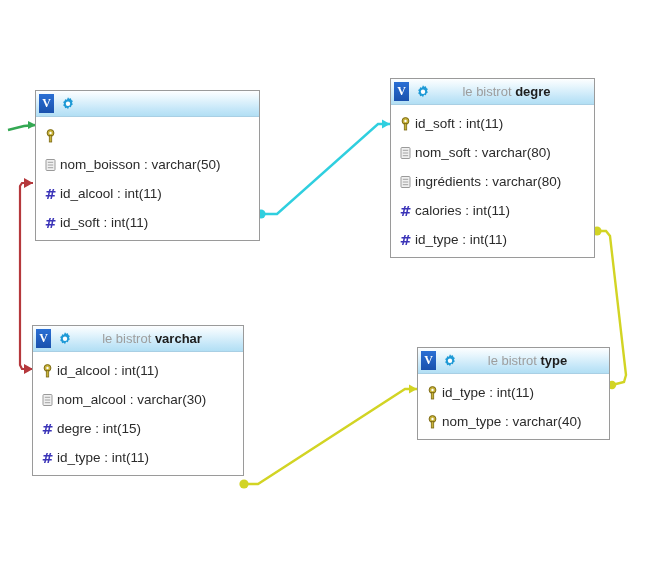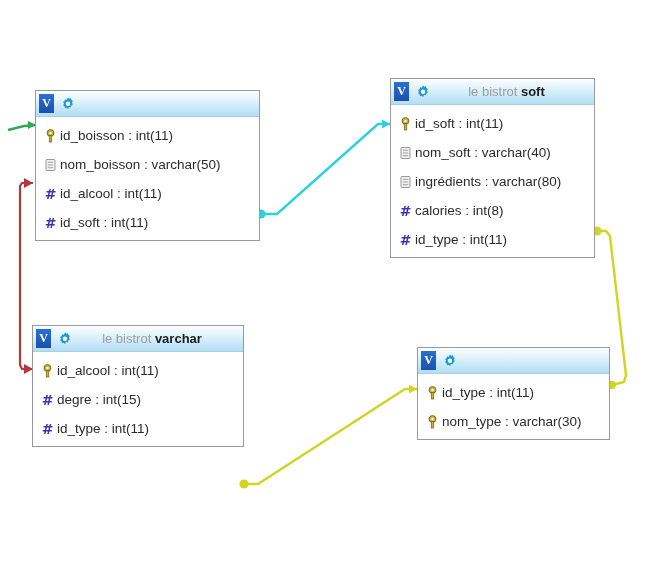--- a/index.html
+++ b/index.html
@@ -151,21 +151,20 @@
         <circle cx="8" cy="7.7" r="2.2" fill="#ffffff"></circle>
       </svg>
     </div>
     <div class="entity-body">
       <div class="field-row">
         <svg class="f-icon" viewBox="0 0 13 14">
           <circle cx="6.5" cy="4" r="3.4" fill="#c8b33a" stroke="#7d6a14" stroke-width="1"></circle>
           <circle cx="6.5" cy="4" r="1.2" fill="#ffffff"></circle>
           <rect x="5.3" y="6.4" width="2.4" height="6.6" fill="#c8b33a" stroke="#7d6a14" stroke-width="0.8"></rect>
         </svg>
-        <span class="f-text">id_boisson : int(11)</span>
       </div>
       <div class="field-row">
         <svg class="f-icon" viewBox="0 0 13 14">
           <rect x="2" y="1.5" width="9" height="11" rx="1" fill="#f0f0f0" stroke="#9a9a9a" stroke-width="1"></rect>
           <line x1="3.8" y1="4.3" x2="9.2" y2="4.3" stroke="#9a9a9a" stroke-width="0.9"></line>
           <line x1="3.8" y1="7" x2="9.2" y2="7" stroke="#9a9a9a" stroke-width="0.9"></line>
           <line x1="3.8" y1="9.7" x2="9.2" y2="9.7" stroke="#9a9a9a" stroke-width="0.9"></line>
         </svg>
         <span class="f-text">nom_boisson : varchar(50)</span>
       </div>
@@ -182,53 +181,53 @@
 
   <div class="entity" style="left:390px; top:78px; width:205px;">
     <div class="entity-header">
       <div class="badge-v">V</div>
       <svg class="gear-icon" viewBox="0 0 16 16">
         <path fill="#1f9ad6" d="M8 1.2l1.1 1.5 1.8-.5.5 1.8 1.5 1.1-1 1.6 1 1.6-1.5 1.1-.5 1.8-1.8-.5L8 13.2l-1.1-1.5-1.8.5-.5-1.8L3.1 9.3l1-1.6-1-1.6 1.5-1.1.5-1.8 1.8.5z"></path>
         <circle cx="8" cy="7.7" r="2.2" fill="#ffffff"></circle>
       </svg>
       <div class="entity-title">
         <span>le bistrot</span>
-        <span class="tname">soft</span>
+        <span class="tname">degre</span>
       </div>
     </div>
     <div class="entity-body">
       <div class="field-row">
         <svg class="f-icon" viewBox="0 0 13 14">
           <circle cx="6.5" cy="4" r="3.4" fill="#c8b33a" stroke="#7d6a14" stroke-width="1"></circle>
           <circle cx="6.5" cy="4" r="1.2" fill="#ffffff"></circle>
           <rect x="5.3" y="6.4" width="2.4" height="6.6" fill="#c8b33a" stroke="#7d6a14" stroke-width="0.8"></rect>
         </svg>
         <span class="f-text">id_soft : int(11)</span>
       </div>
       <div class="field-row">
         <svg class="f-icon" viewBox="0 0 13 14">
           <rect x="2" y="1.5" width="9" height="11" rx="1" fill="#f0f0f0" stroke="#9a9a9a" stroke-width="1"></rect>
           <line x1="3.8" y1="4.3" x2="9.2" y2="4.3" stroke="#9a9a9a" stroke-width="0.9"></line>
           <line x1="3.8" y1="7" x2="9.2" y2="7" stroke="#9a9a9a" stroke-width="0.9"></line>
           <line x1="3.8" y1="9.7" x2="9.2" y2="9.7" stroke="#9a9a9a" stroke-width="0.9"></line>
         </svg>
-        <span class="f-text">nom_soft : varchar(40)</span>
+        <span class="f-text">nom_soft : varchar(80)</span>
       </div>
       <div class="field-row">
         <svg class="f-icon" viewBox="0 0 13 14">
           <rect x="2" y="1.5" width="9" height="11" rx="1" fill="#f0f0f0" stroke="#9a9a9a" stroke-width="1"></rect>
           <line x1="3.8" y1="4.3" x2="9.2" y2="4.3" stroke="#9a9a9a" stroke-width="0.9"></line>
           <line x1="3.8" y1="7" x2="9.2" y2="7" stroke="#9a9a9a" stroke-width="0.9"></line>
           <line x1="3.8" y1="9.7" x2="9.2" y2="9.7" stroke="#9a9a9a" stroke-width="0.9"></line>
         </svg>
         <span class="f-text">ingrédients : varchar(80)</span>
       </div>
       <div class="field-row">
         <span class="f-hash">#</span>
-        <span class="f-text">calories : int(8)</span>
+        <span class="f-text">calories : int(11)</span>
       </div>
       <div class="field-row">
         <span class="f-hash">#</span>
         <span class="f-text">id_type : int(11)</span>
       </div>
     </div>
   </div>
 
   <div class="entity" style="left:32px; top:325px; width:212px;">
     <div class="entity-header">
@@ -245,51 +244,64 @@
     <div class="entity-body">
       <div class="field-row">
         <svg class="f-icon" viewBox="0 0 13 14">
           <circle cx="6.5" cy="4" r="3.4" fill="#c8b33a" stroke="#7d6a14" stroke-width="1"></circle>
           <circle cx="6.5" cy="4" r="1.2" fill="#ffffff"></circle>
           <rect x="5.3" y="6.4" width="2.4" height="6.6" fill="#c8b33a" stroke="#7d6a14" stroke-width="0.8"></rect>
         </svg>
         <span class="f-text">id_alcool : int(11)</span>
       </div>
       <div class="field-row">
+        <svg class="f-icon" viewBox="0 0 13 14">
+          <rect x="2" y="1.5" width="9" height="11" rx="1" fill="#f0f0f0" stroke="#9a9a9a" stroke-width="1"></rect>
+          <line x1="3.8" y1="4.3" x2="9.2" y2="4.3" stroke="#9a9a9a" stroke-width="0.9"></line>
+          <line x1="3.8" y1="7" x2="9.2" y2="7" stroke="#9a9a9a" stroke-width="0.9"></line>
+          <line x1="3.8" y1="9.7" x2="9.2" y2="9.7" stroke="#9a9a9a" stroke-width="0.9"></line>
+        </svg>
+        <span class="f-text">nom_alcool : varchar(30)</span>
+      </div>
+      <div class="field-row">
         <span class="f-hash">#</span>
         <span class="f-text">degre : int(15)</span>
       </div>
       <div class="field-row">
         <span class="f-hash">#</span>
         <span class="f-text">id_type : int(11)</span>
       </div>
     </div>
   </div>
 
   <div class="entity" style="left:417px; top:347px; width:193px;">
     <div class="entity-header">
       <div class="badge-v">V</div>
       <svg class="gear-icon" viewBox="0 0 16 16">
         <path fill="#1f9ad6" d="M8 1.2l1.1 1.5 1.8-.5.5 1.8 1.5 1.1-1 1.6 1 1.6-1.5 1.1-.5 1.8-1.8-.5L8 13.2l-1.1-1.5-1.8.5-.5-1.8L3.1 9.3l1-1.6-1-1.6 1.5-1.1.5-1.8 1.8.5z"></path>
         <circle cx="8" cy="7.7" r="2.2" fill="#ffffff"></circle>
       </svg>
+      <div class="entity-title">
+        <span>le bistrot</span>
+        <span class="tname">type</span>
+      </div>
     </div>
     <div class="entity-body">
       <div class="field-row">
         <svg class="f-icon" viewBox="0 0 13 14">
           <circle cx="6.5" cy="4" r="3.4" fill="#c8b33a" stroke="#7d6a14" stroke-width="1"></circle>
           <circle cx="6.5" cy="4" r="1.2" fill="#ffffff"></circle>
           <rect x="5.3" y="6.4" width="2.4" height="6.6" fill="#c8b33a" stroke="#7d6a14" stroke-width="0.8"></rect>
         </svg>
         <span class="f-text">id_type : int(11)</span>
       </div>
       <div class="field-row">
         <svg class="f-icon" viewBox="0 0 13 14">
           <circle cx="6.5" cy="4" r="3.4" fill="#c8b33a" stroke="#7d6a14" stroke-width="1"></circle>
           <circle cx="6.5" cy="4" r="1.2" fill="#ffffff"></circle>
           <rect x="5.3" y="6.4" width="2.4" height="6.6" fill="#c8b33a" stroke="#7d6a14" stroke-width="0.8"></rect>
         </svg>
-        <span class="f-text">nom_type : varchar(30)</span>
+        <span class="f-text">nom_type : varchar(40)</span>
       </div>
     </div>
   </div>
 
 </div>
 
 </body></html>

